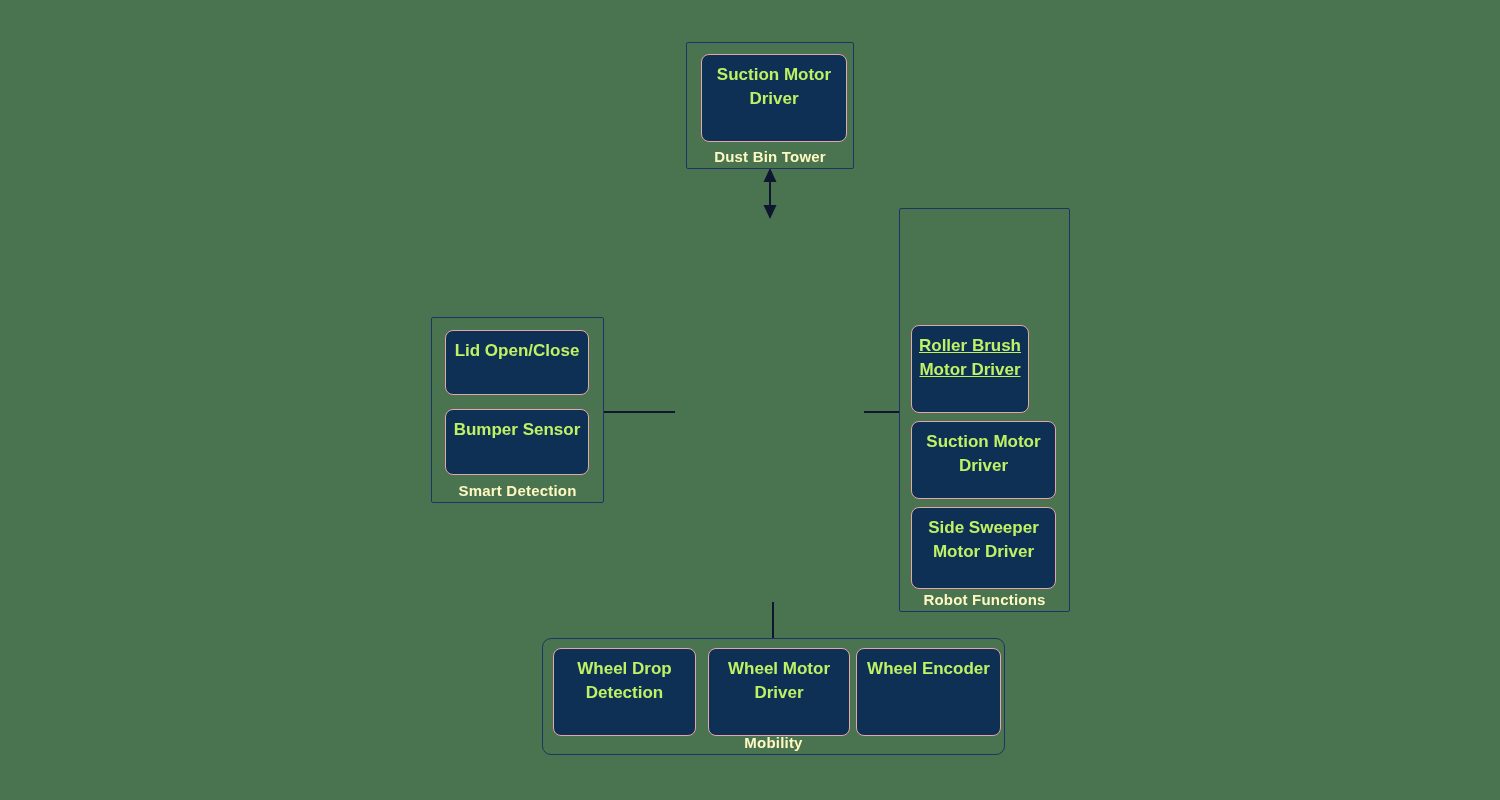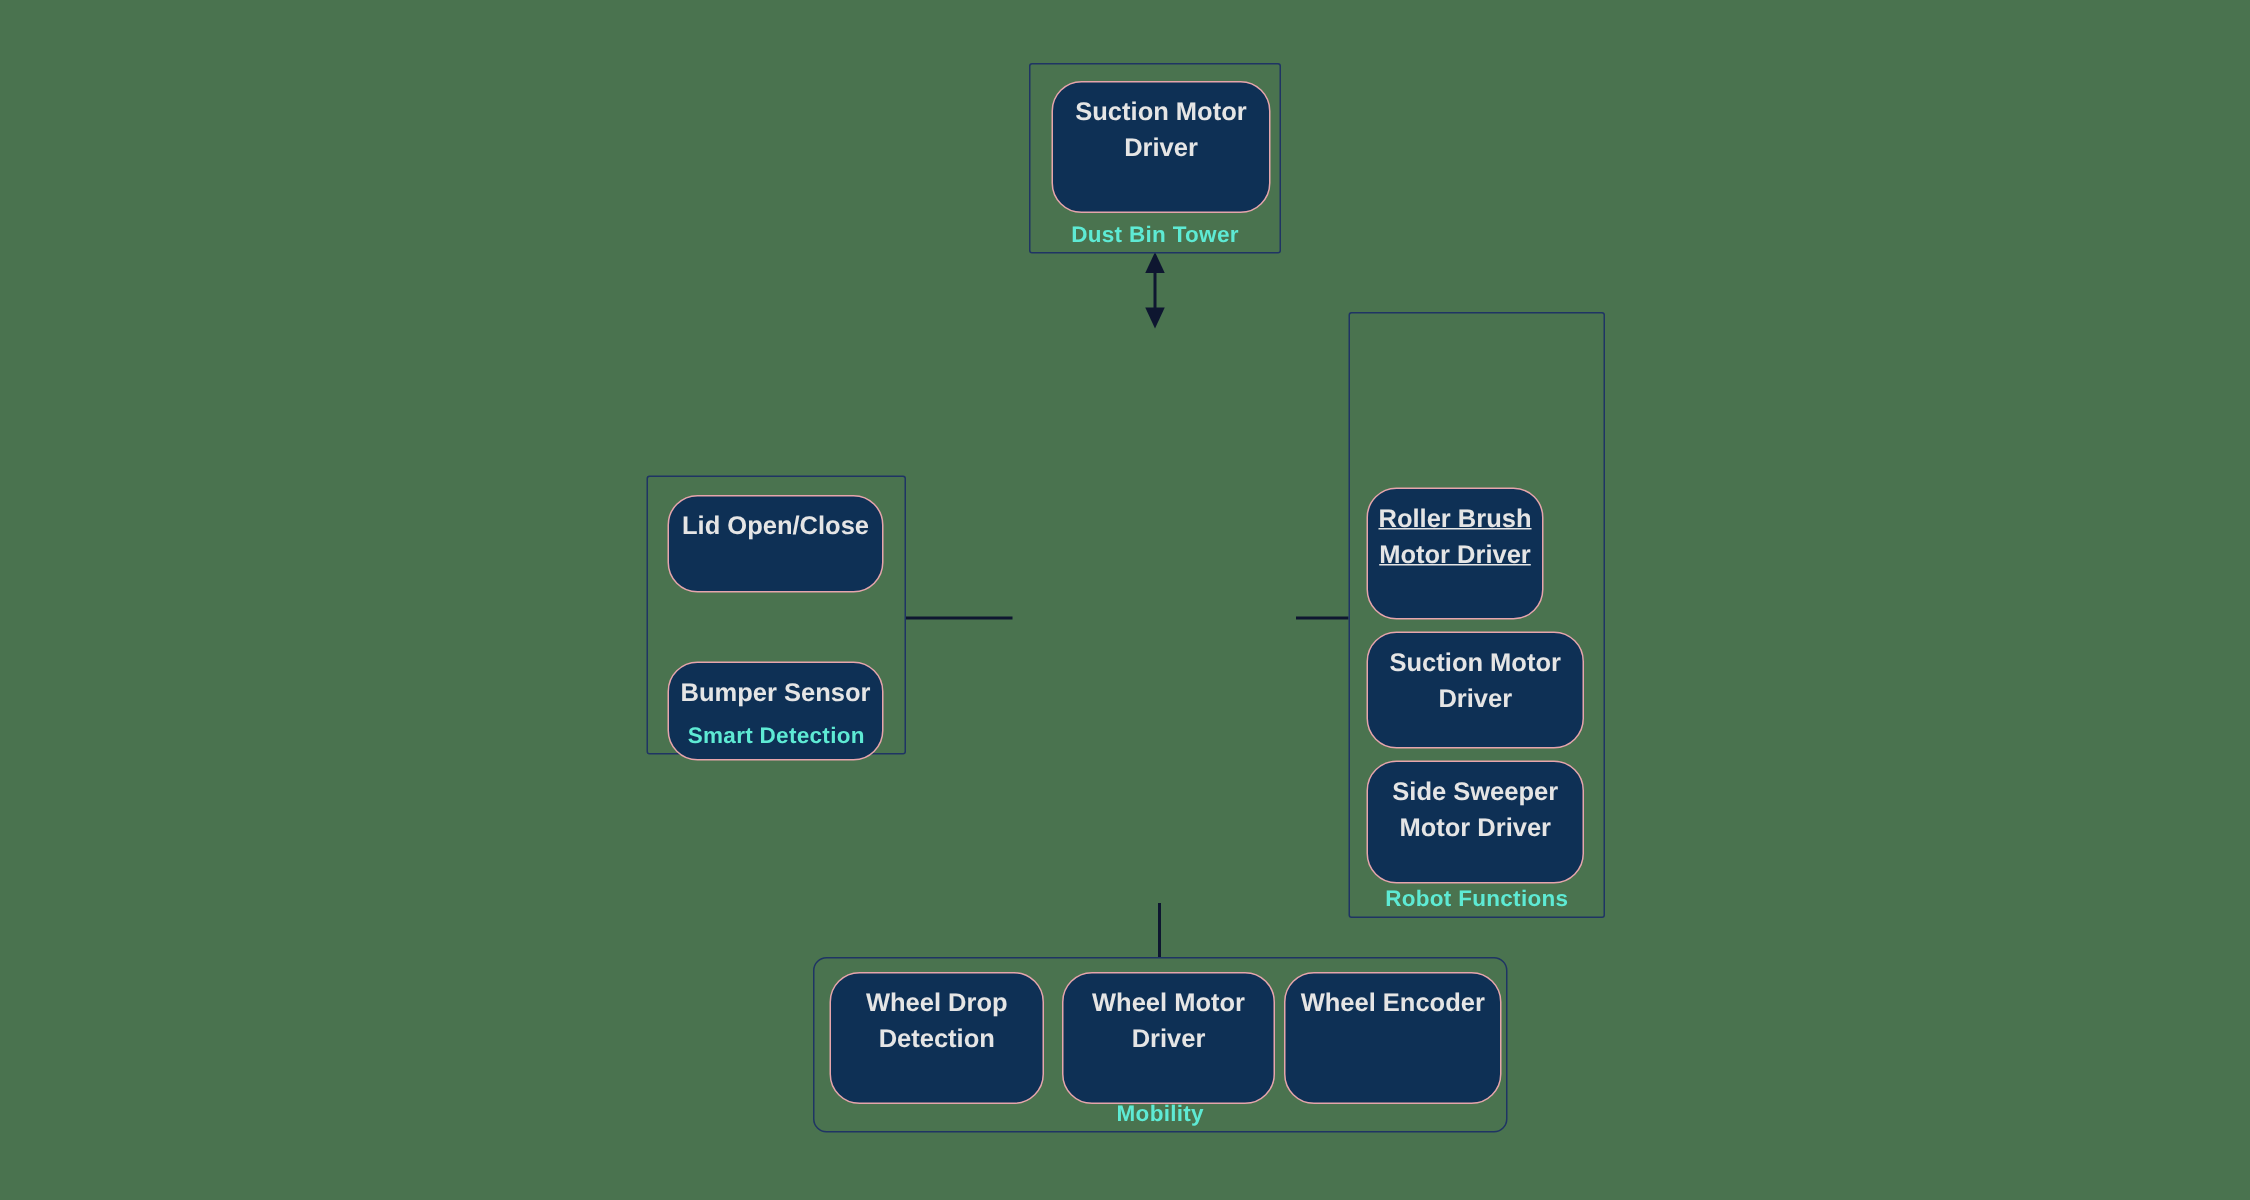--- a/index.html
+++ b/index.html
@@ -34,52 +34,52 @@
     box-sizing: border-box;
   }
   .group-label {
     position: absolute;
     left: 0;
     right: 0;
     bottom: 3px;
     text-align: center;
     font-size: 15px;
     font-weight: bold;
-    color: #5eead4;
+    color: #fef9c3;
     letter-spacing: 0.2px;
     margin-top: 24px;
   }
   .node {
     position: absolute;
     background: #0E3055;
     border: 1.5px solid #E6A5AC;
-    border-radius: 20px;
+    border-radius: 8px;
     box-sizing: border-box;
-    color: #e5e5e5;
+    color: #bef264;
     font-size: 17px;
     font-weight: bold;
     line-height: 24px;
     text-align: center;
     padding: 8px 3px 0 3px;
     overflow-wrap: break-word;
     word-break: break-word;
   }
   
   .g-dust-bin-tower    { left: 686px; top: 42px;  width: 168px; height: 127px; }
   .g-battery-management{ left: 675px; top: 218px; width: 189px; height: 384px; }
   .g-smart-detection   { left: 431px; top: 317px; width: 173px; height: 186px; }
   .g-robot-functions   { left: 899px; top: 208px; width: 171px; height: 404px; }
   .g-mobility          { left: 542px; top: 638px; width: 463px; height: 117px; border-radius: 9px; }
   
   .g-dust-bin-tower .n0     { left: 14px; top: 11px;  width: 146px; height: 88px; }
   .g-battery-management .n0 { left: 10px; top: 13px;  width: 164px; height: 102px; }
   .g-battery-management .n1 { left: 10px; top: 135px; width: 164px; height: 100px; }
   .g-battery-management .n2 { left: 10px; top: 249px; width: 164px; height: 101px; }
   .g-smart-detection .n0    { left: 13px; top: 12px;  width: 144px; height: 65px; }
-  .g-smart-detection .n1    { left: 13px; top: 91px;  width: 144px; height: 66px; margin-top: 32px; }
+  .g-smart-detection .n1    { left: 13px; top: 91px;  width: 144px; height: 66px; }
   .g-robot-functions .n0    { left: 11px; top: 14px;  width: 145px; height: 88px; }
   .g-robot-functions .n1    { left: 11px; top: 116px; width: 118px; height: 88px; text-decoration: underline; }
   .g-robot-functions .n2    { left: 11px; top: 212px; width: 145px; height: 78px; }
   .g-robot-functions .n3    { left: 11px; top: 298px; width: 145px; height: 82px; }
   .g-mobility .n0           { left: 10px;  top: 9px;  width: 143px; height: 88px; }
   .g-mobility .n1           { left: 165px; top: 9px;  width: 142px; height: 88px; }
   .g-mobility .n2           { left: 313px; top: 9px;  width: 145px; height: 88px; }
 </style>
 </head>
 <body>

